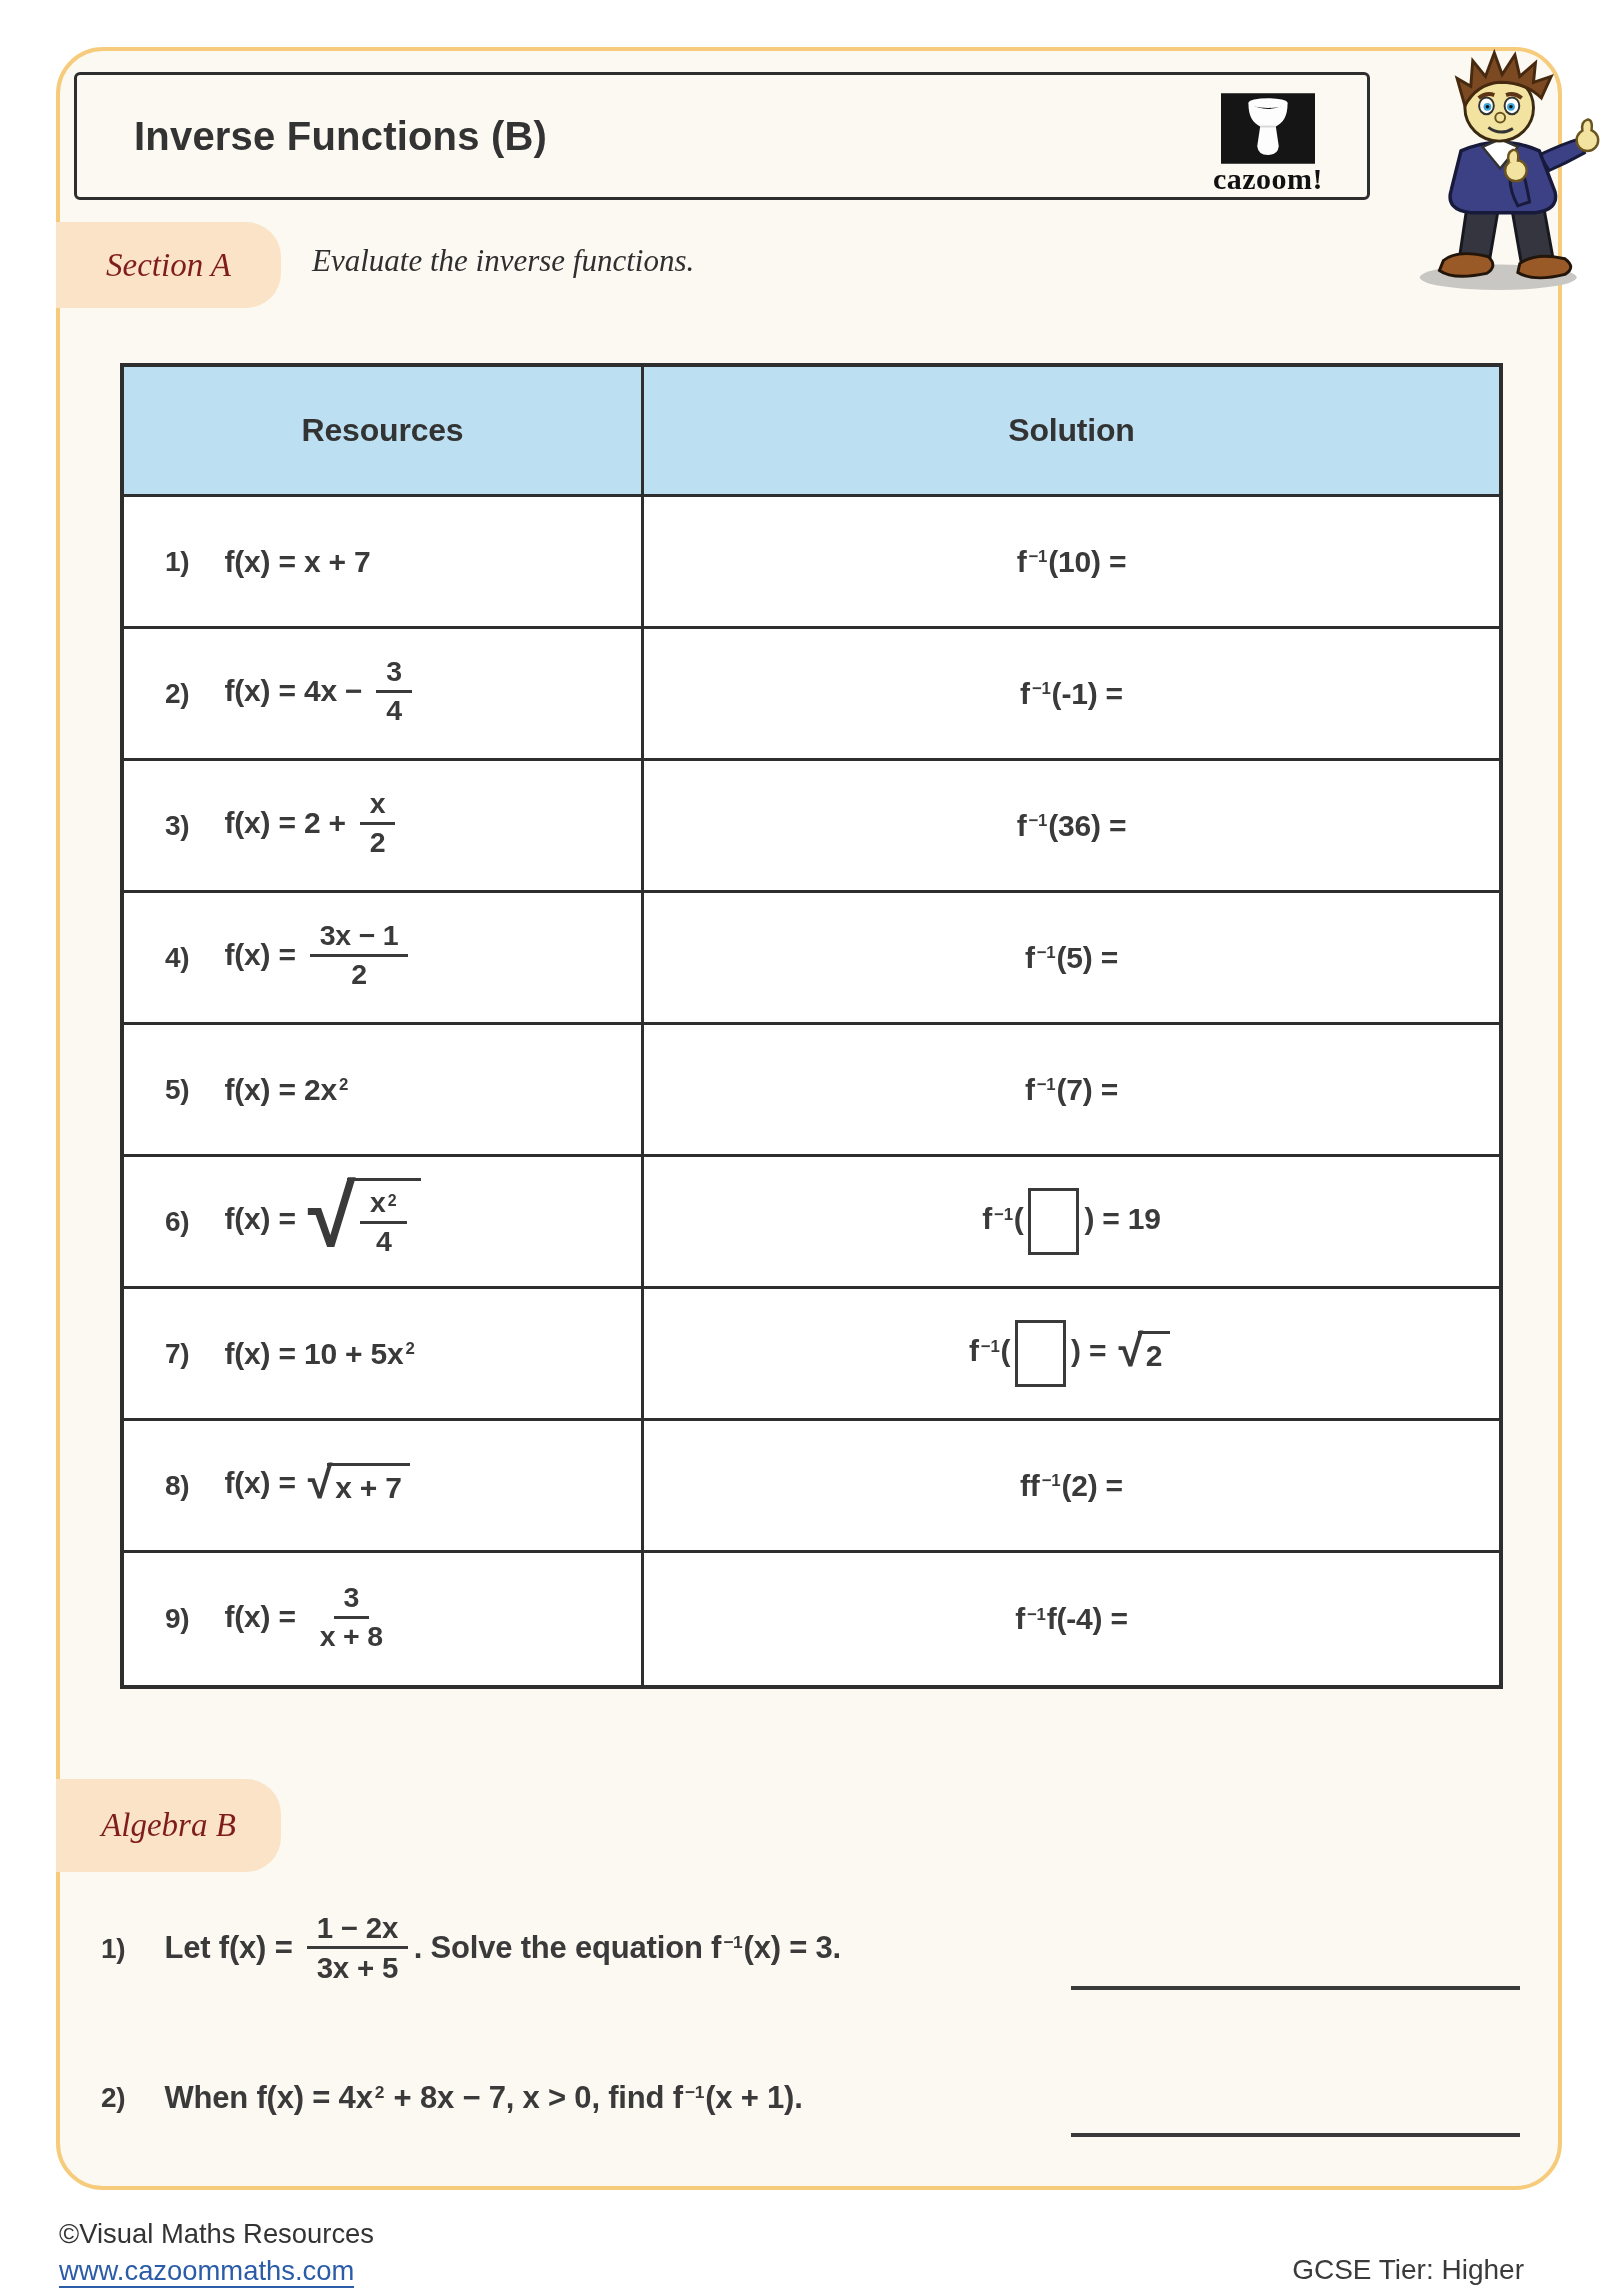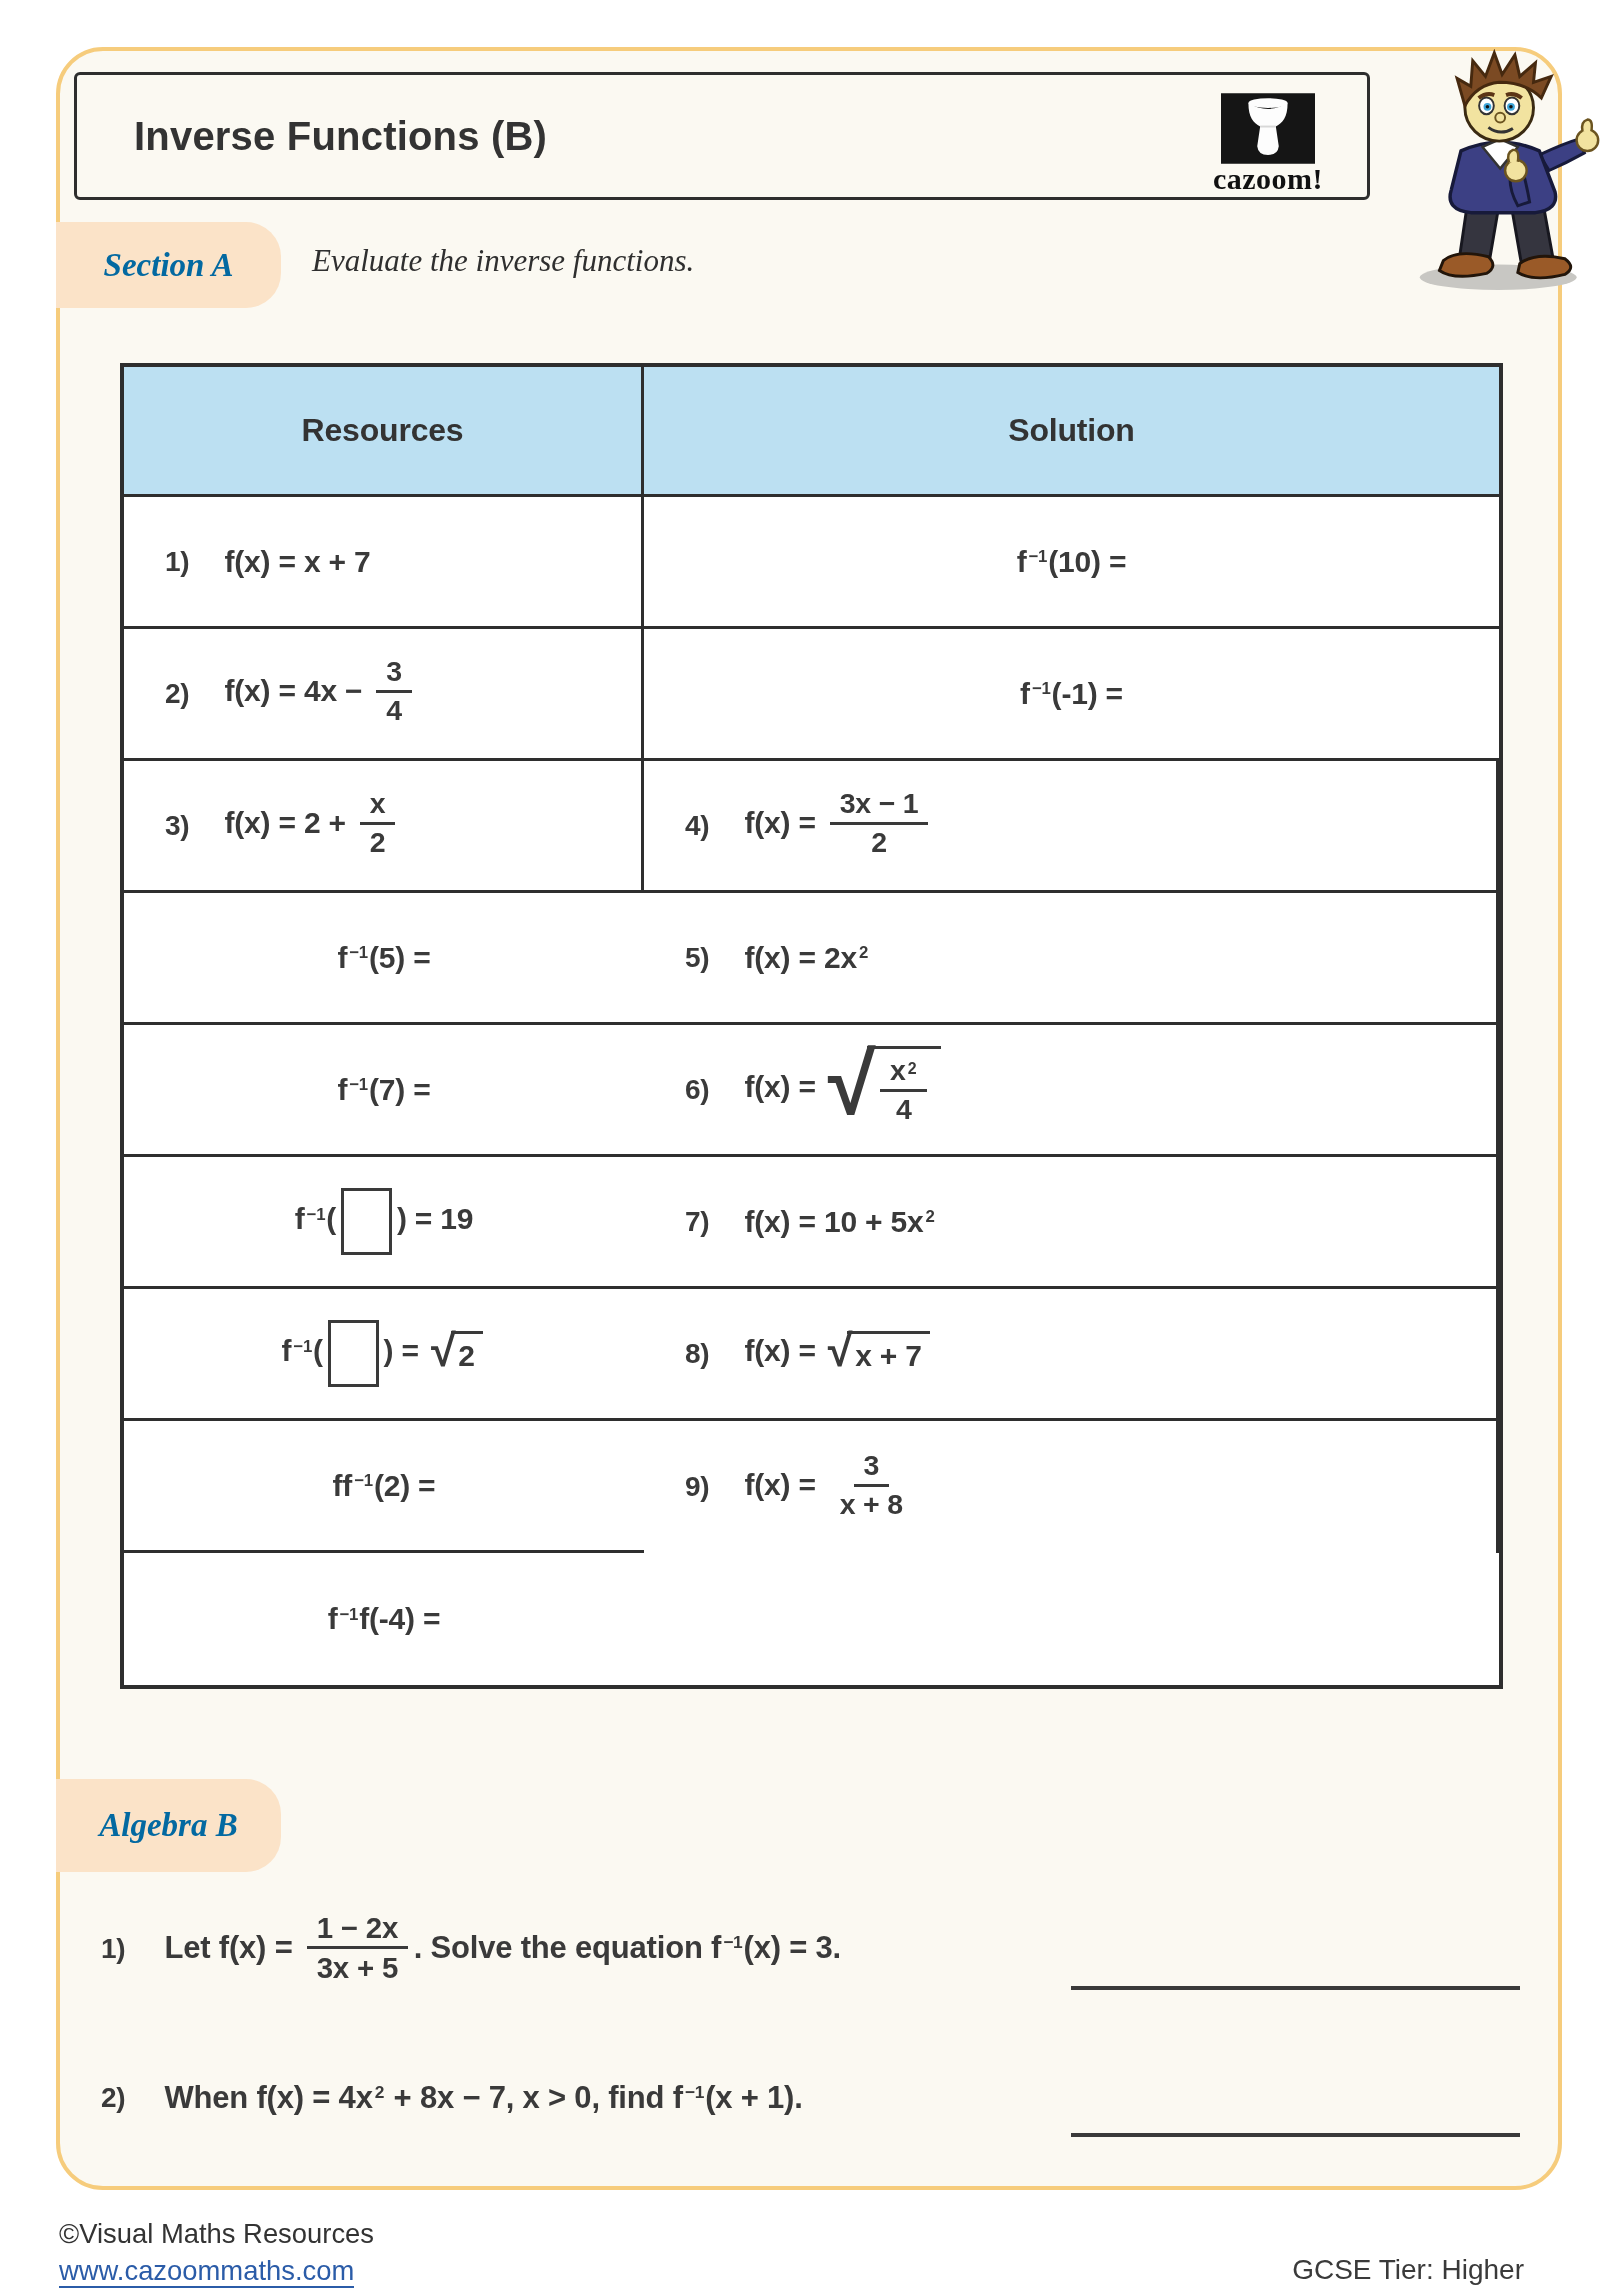--- a/index.html
+++ b/index.html
@@ -17,22 +17,22 @@
     display:flex;align-items:center;padding-left:57px;}
   .title{font-size:40px;font-weight:700;color:#333;letter-spacing:0.2px;}
   .logo{position:absolute;right:25.5px;top:11.8px;width:147px;text-align:center;}
   .logo svg{display:block;margin:5.9px auto 0;}
   .logo-text{font-family:"Liberation Serif",serif;font-weight:700;font-size:30px;color:#111;
     letter-spacing:0.5px;margin-top:-2px;}
   .mascot{position:absolute;left:1400px;top:49px;z-index:3;}
   
   .badge{position:absolute;left:56px;width:225px;height:86px;background:var(--peach);
     border-radius:0 35px 35px 0;display:flex;align-items:center;justify-content:center;}
-  .badge span{font-family:"Liberation Serif",serif;font-style:italic;font-weight:700;
-    font-size:33px;color:#0369a1;}
+  .badge span{font-family:"Liberation Serif",serif;font-style:italic;font-weight:400;
+    font-size:33px;color:#7f1d1d;}
   .badge-a{top:222px;}
   .badge-b{top:1779px;height:93px;}
   .instruction{position:absolute;left:312px;top:243px;font-family:"Liberation Serif",serif;
     font-style:italic;font-size:31px;color:#2F2F2F;}
   
   .table{position:absolute;left:120px;top:363px;width:1383px;
     display:grid;grid-template-columns:520px 1fr;border:4.9px solid var(--line);background:#fff;}
   .cell{border-right:3.9px solid var(--line);border-bottom:3.9px solid var(--line);
     display:flex;align-items:center;font-weight:700;font-size:30px;letter-spacing:-0.2px;}
   .cell.lastcol{border-right:none;}
@@ -147,20 +147,23 @@
       </div>
       <div class="cell fn">
         <span class="qnum">3)</span>
         <span class="formula"><span class="mtxt">f(x) = 2 + </span><span class="mfrac">
             <span class="mnum">
               <span class="mtxt">x</span>
             </span>
             <span class="mden"><span class="mtxt">2</span></span>
           </span></span>
       </div>
+      <div class="cell sol lastcol">
+        <span class="formula"><span class="mtxt">f</span><span class="msup">−1</span><span class="mtxt">(36) =</span></span>
+      </div>
       <div class="cell fn">
         <span class="qnum">4)</span>
         <span class="formula"><span class="mtxt">f(x) = </span><span class="mfrac">
             <span class="mnum">
               <span class="mtxt">3x − 1</span>
             </span>
             <span class="mden"><span class="mtxt">2</span></span>
           </span></span>
       </div>
       <div class="cell sol lastcol">

